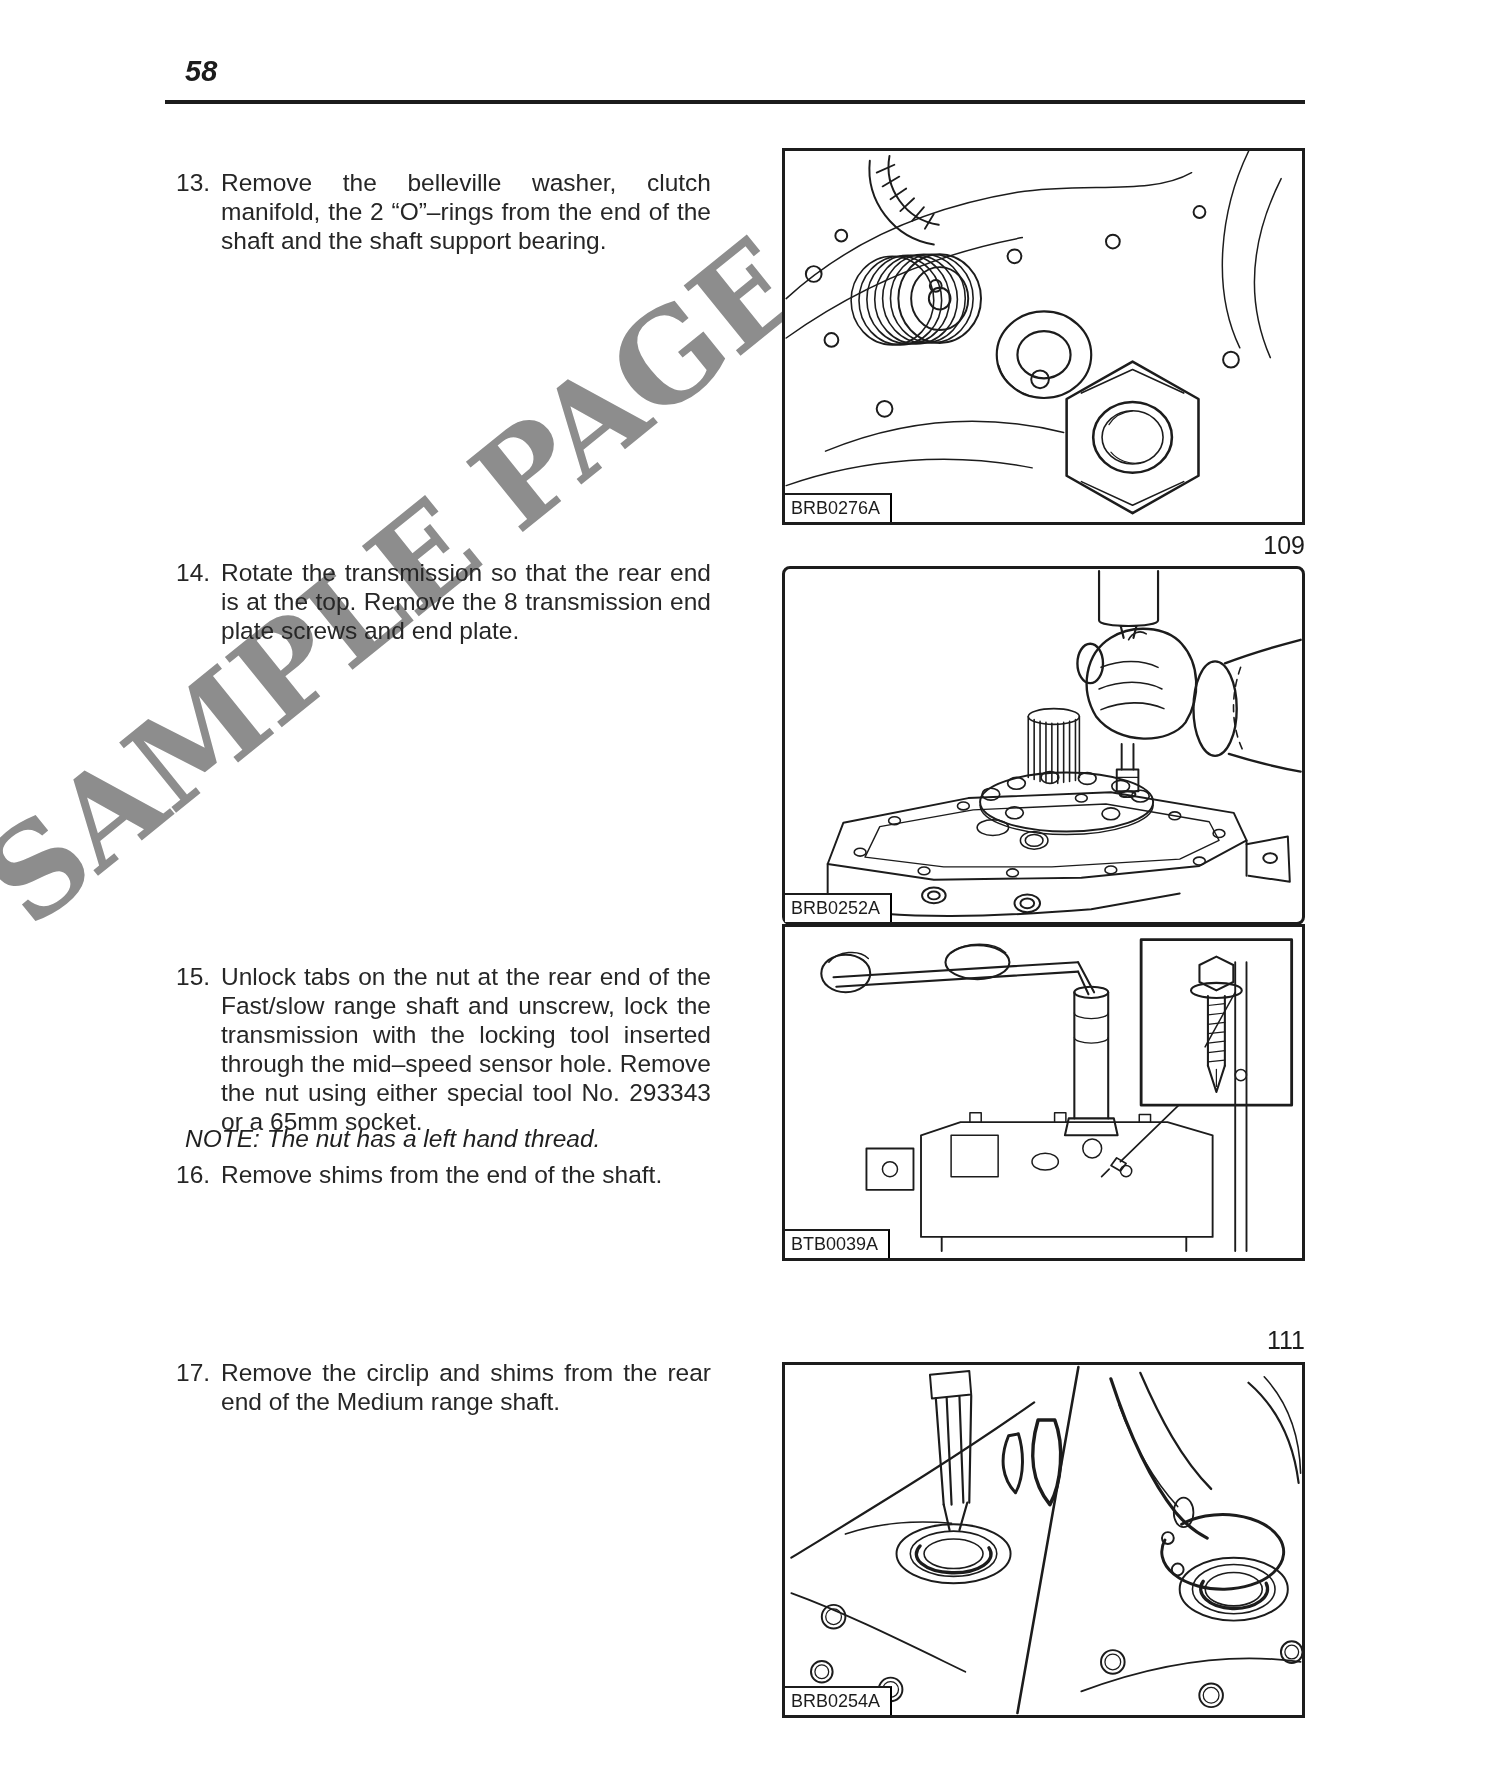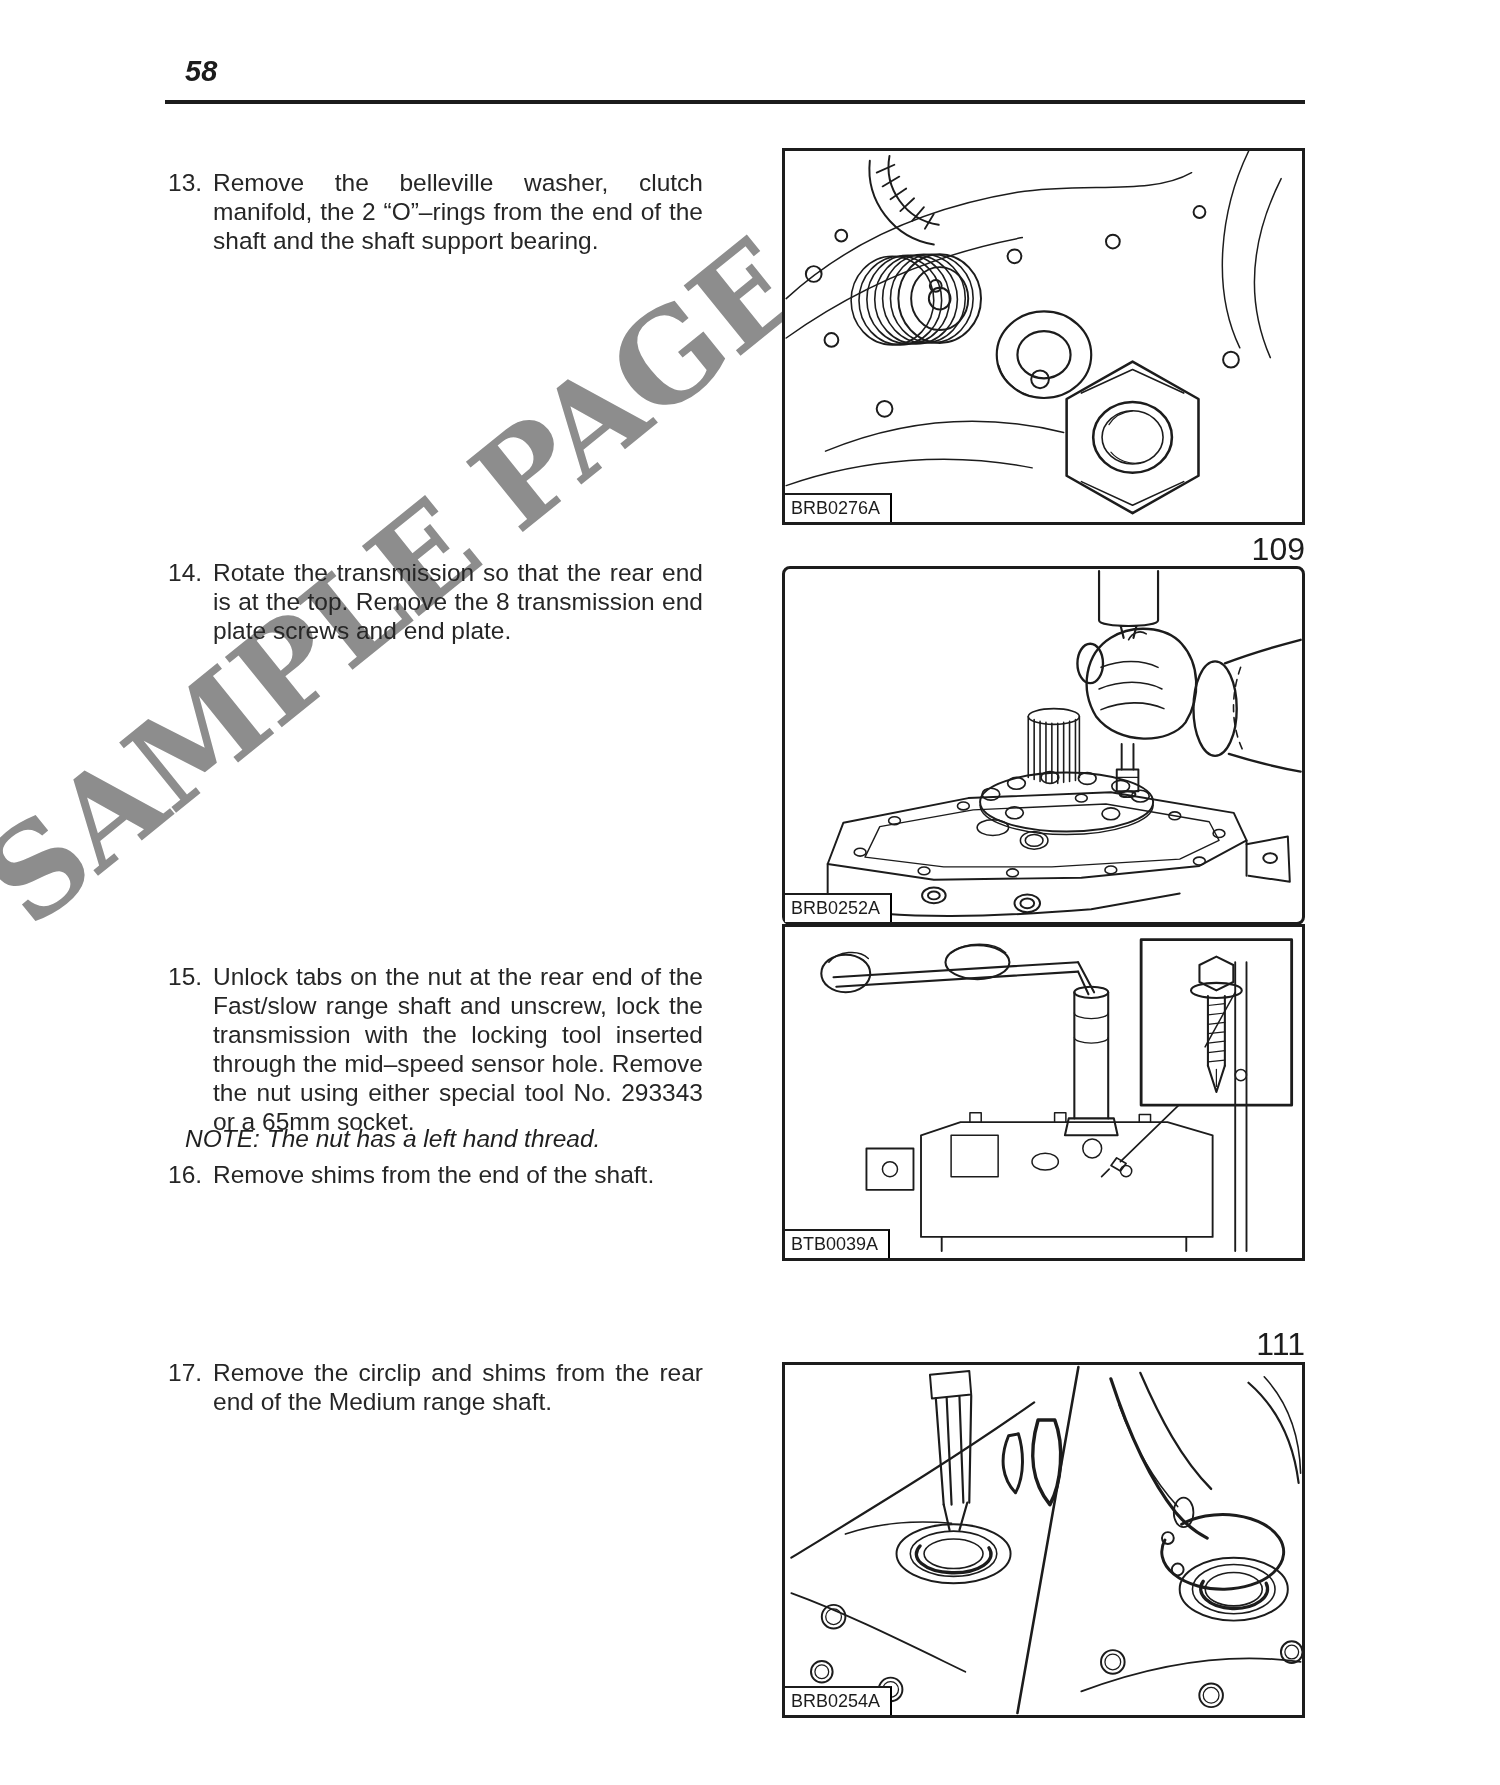--- a/index.html
+++ b/index.html
@@ -29,21 +29,21 @@
   
   .watermark{
     position:absolute;left:392px;top:582px;
     transform:translate(-50%,-50%) rotate(-39deg);
     font-family:"DejaVu Serif", serif;
     font-weight:bold;font-size:124px;letter-spacing:-2px;
     color:#8d8d8d;white-space:nowrap;z-index:1;
   }
   
   .step{
-    position:absolute;left:168px;width:535px;
+    position:absolute;left:176px;width:535px;
     display:flex;z-index:2;
     font-size:24.5px;line-height:29px;color:#262626;
   }
   .step .num{flex:0 0 45px;}
   .step .txt{flex:1;text-align:justify;text-align-last:left;}
   .note{
     position:absolute;left:185px;width:535px;z-index:2;
     font-size:24.5px;line-height:29px;font-style:italic;color:#1f1f1f;
   }
   .note .note-label{font-weight:normal;}
@@ -54,21 +54,21 @@
     box-sizing:border-box;z-index:2;
   }
   .figure svg{display:block;width:100%;height:100%;}
   .fig-code{
     position:absolute;left:0;bottom:0;
     background:#ffffff;border-top:2px solid #1c1c1c;border-right:2px solid #000000;
     font-size:18px;color:#1c1c1c;padding:2px 10px 3px 6px;line-height:22px;
   }
   .fig-num{
     position:absolute;left:782px;width:523px;text-align:right;
-    font-size:32px;color:#1c1c1c;z-index:2;
+    font-size:25px;color:#1c1c1c;z-index:2;
   }
   
   #step13{top:168px;}
   #step14{top:558px;}
   #step15{top:962px;}
   #note1 {top:1124px;}
   #step16{top:1160px;}
   #step17{top:1358px;}
   #fig1{top:148px;height:377px;}
   #fig2{top:566px;height:359px;border-radius:8px;}

